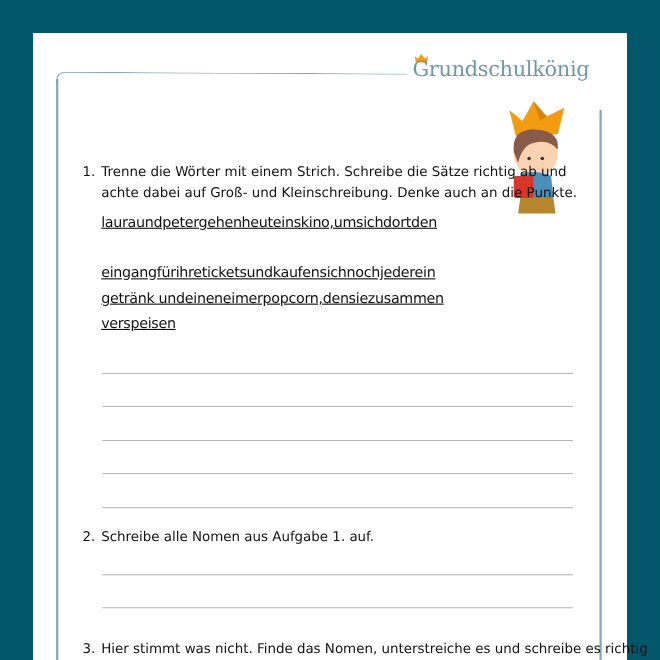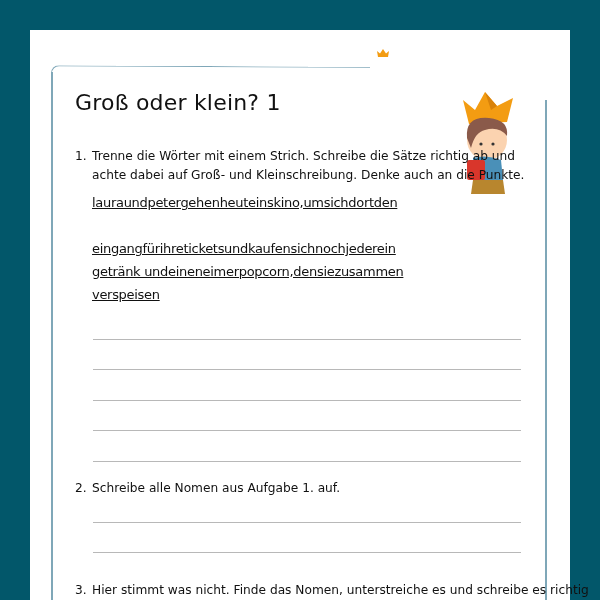--- a/index.html
+++ b/index.html
@@ -73,22 +73,22 @@
 <body>
 
 <div class="page">
   <div class="frame-top"></div>
   <div class="frame-left"></div>
   <div class="frame-right"></div>
 
   <svg class="logo-crown" viewBox="0 0 12 8">
     <polygon points="0,2 3,4.5 6,0 9,4.5 12,2 11,8 1,8" fill="#f39c12"></polygon>
   </svg>
+  <div class="logo">Grundschulkönig</div>
 
-  <div class="title">Groß oder klein? 1</div>
 
   <svg class="boy" viewBox="0 0 70 110">
     <polygon points="8,12 20,22 30,4 42,18 58,10 52,34 14,36" fill="#f39c12"></polygon>
     <polygon points="30,4 42,18 36,22" fill="#d9820a"></polygon>
     <ellipse cx="32" cy="52" rx="20" ry="20" fill="#fbd3b0"></ellipse>
     <path d="M12,50 Q10,28 34,30 Q54,32 52,48 Q44,38 30,42 Q20,44 16,60 Z" fill="#8a5a4a"></path>
     <circle cx="26" cy="56" r="1.6" fill="#333"></circle>
     <circle cx="38" cy="56" r="1.6" fill="#333"></circle>
     <path d="M18,70 Q32,66 46,72 L48,92 L18,94 Z" fill="#4a90b8"></path>
     <rect x="12" y="72" width="18" height="20" rx="2" fill="#d9362b"></rect>

